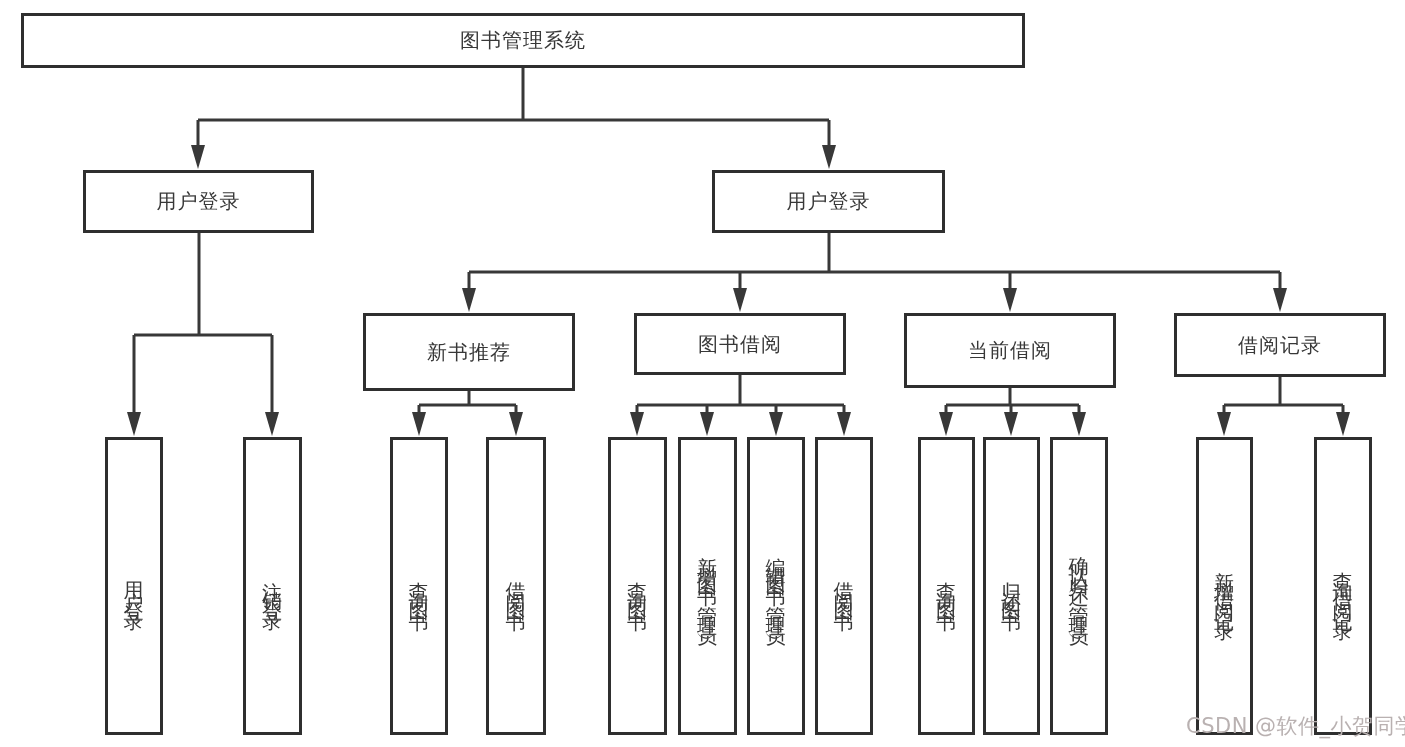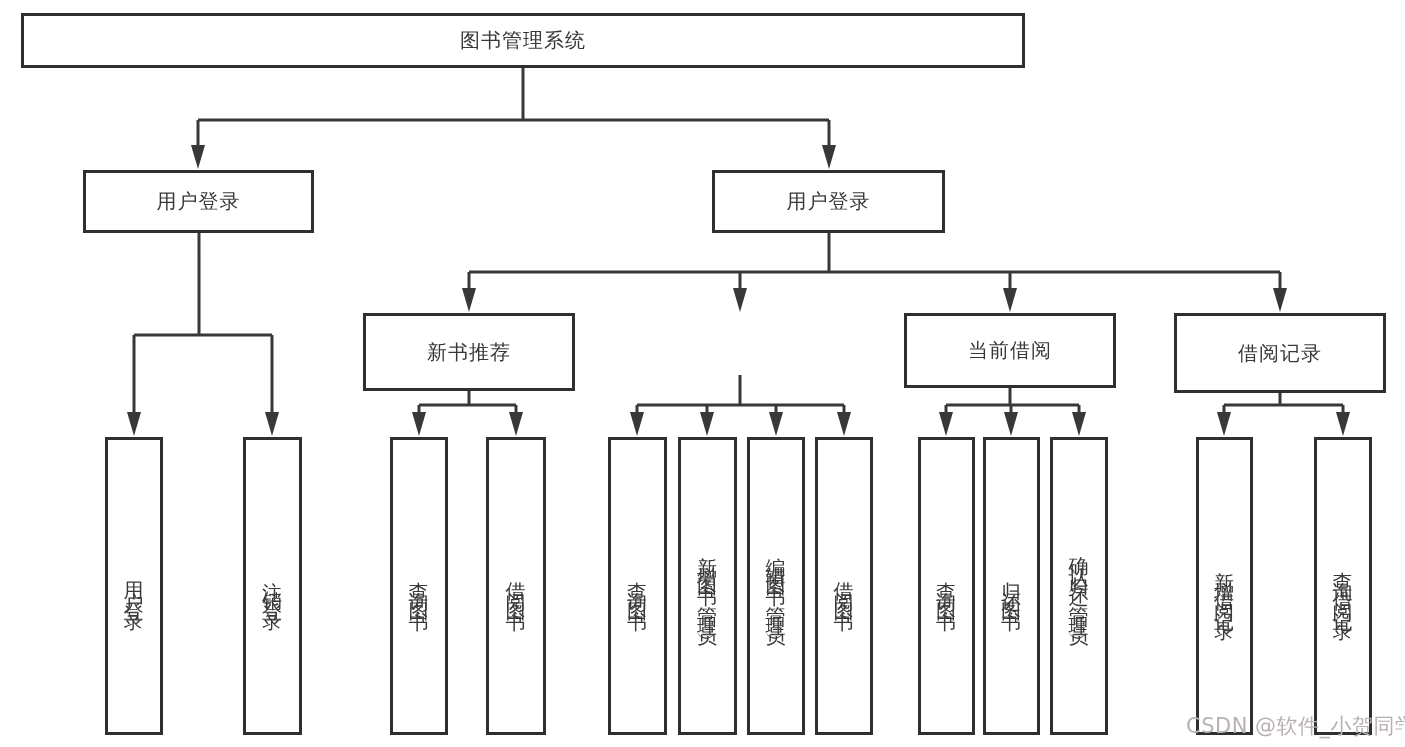--- a/index.html
+++ b/index.html
@@ -7,21 +7,20 @@
     width: 1405px; height: 747px;
     background: #ffffff;
     font-family: "DejaVu Sans", sans-serif;
     color: #333333;
   }
   .canvas {
     position: relative;
     width: 1405px; height: 747px;
     overflow: hidden;
     background: #ffffff;
-    border-radius: 31px;
   }
   svg.connectors {
     position: absolute; left: 0; top: 0;
     width: 1405px; height: 747px;
     z-index: 1;
   }
   .node {
     position: absolute;
     box-sizing: border-box;
     background: #ffffff;
@@ -100,24 +99,27 @@
   <div class="node" style="left:83px;top:170px;width:231px;height:63px">
     <span class="hlabel">用户登录</span>
   </div>
   <div class="node" style="left:712px;top:170px;width:233px;height:63px">
     <span class="hlabel">用户登录</span>
   </div>
 
   <div class="node" style="left:363px;top:313px;width:212px;height:78px">
     <span class="hlabel">新书推荐</span>
   </div>
+  <div class="node" style="left:634px;top:313px;width:212px;height:62px">
+    <span class="hlabel">图书借阅</span>
+  </div>
   <div class="node" style="left:904px;top:313px;width:212px;height:75px">
     <span class="hlabel">当前借阅</span>
   </div>
-  <div class="node" style="left:1174px;top:313px;width:212px;height:80px">
+  <div class="node" style="left:1174px;top:313px;width:212px;height:64px">
     <span class="hlabel">借阅记录</span>
   </div>
 
   <div class="node" style="left:105px;top:437px;width:58px;height:298px">
     <span class="vlabel">用户登录</span>
   </div>
   <div class="node" style="left:243px;top:437px;width:59px;height:298px">
     <span class="vlabel">注销登录</span>
   </div>
 

